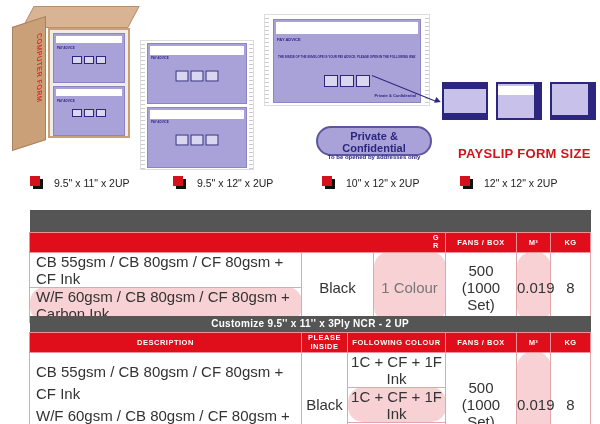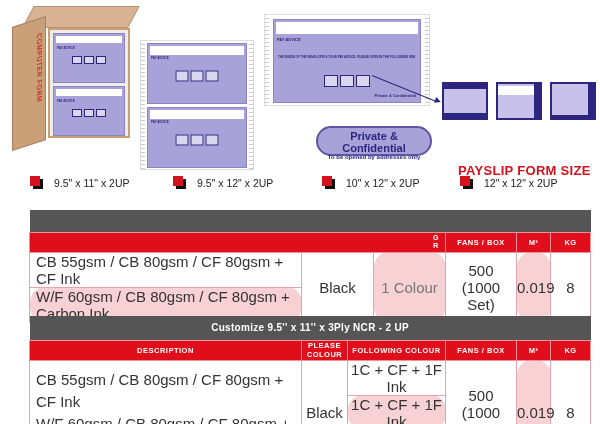--- a/index.html
+++ b/index.html
@@ -43,33 +43,33 @@
   .fold-step .inner { position: absolute; background: #c8c2ea; }
   .fold-1 { left: 442px; } .fold-1 .inner { left: 2px; right: 2px; top: 7px; bottom: 7px; }
   .fold-2 { left: 496px; } .fold-2 .inner { left: 2px; right: 8px; top: 2px; bottom: 2px; }
   .fold-2 .white { position: absolute; left: 2px; right: 8px; top: 4px; height: 9px; background: #fff; }
   .fold-3 { left: 550px; } .fold-3 .inner { left: 2px; right: 8px; top: 2px; bottom: 5px; }
 
   .pc-badge { position: absolute; left: 316px; top: 126px; width: 116px; height: 30px; border-radius: 15px; background: #a9a2d8; border: 2px solid #5c56a0; text-align: center; color: #2c2680; }
   .pc-badge .t1 { font-size: 11px; font-weight: bold; margin-top: 2px; }
   .pc-badge .t2 { font-size: 6px; font-weight: bold; }
 
-  .payslip-title { position: absolute; left: 458px; top: 146px; font-size: 13px; font-weight: bold; color: #d4121e; letter-spacing: 0.3px; margin-top: 17px; }
+  .payslip-title { position: absolute; left: 458px; top: 146px; font-size: 13px; font-weight: bold; color: #d4121e; letter-spacing: 0.3px; }
 
   
   .sizes { position: absolute; left: 28px; top: 176px; width: 560px; height: 22px; }
   .size-opt { position: absolute; top: 0; display: flex; align-items: center; gap: 10px; font-size: 10.5px; color: #222; }
   .sq { position: relative; width: 14px; height: 14px; }
   .sq::before { content: ""; position: absolute; left: 3px; top: 3px; width: 10px; height: 10px; background: #111; }
   .sq::after { content: ""; position: absolute; left: 0; top: 0; width: 10px; height: 10px; background: #d4121e; }
 
   
   table { position: absolute; left: 29px; width: 561px; border-collapse: collapse; table-layout: fixed; }
   td, th { border: 1px solid #e2a6aa; font-size: 15px; color: #333; text-align: center; vertical-align: middle; }
-  .t-title th { background: #555555; color: #fff; font-size: 10px; font-weight: bold; height: 24px; border: none; letter-spacing: 0.3px; }
+  .t-title th { background: #555555; color: #fff; font-size: 10px; font-weight: bold; height: 16px; border: none; letter-spacing: 0.3px; }
   .t-head th { background: #e00d1b; color: #fff; font-size: 7.5px; font-weight: bold; height: 20px; letter-spacing: 0.5px; border-color: #f09098; }
   .desc { text-align: left; padding-left: 6px; }
   .pink { background: #f7d1d3; border-radius: 15px; }
   .white { background: #fff; }
 
   #table1 { top: 210px; }
   #table1 .t-title th { height: 22px; }
   #table1 td { height: 20px; }
 
   #table2 { top: 316px; }
@@ -232,21 +232,21 @@
       <col style="width:40px">
   </colgroup>
   <tbody>
       <tr class="t-title">
         <th colspan="6">Customize 9.5'' x 11'' x 3Ply NCR  - 2 UP</th>
       </tr>
   <tr class="t-head">
     <th>DESCRIPTION</th>
     <th style="line-height:9px;">
       <div>PLEASE</div>
-      <div>COLOUR</div>
+      <div>INSIDE</div>
     </th>
     <th>FOLLOWING COLOUR</th>
     <th>FANS / BOX</th>
     <th>M³</th>
     <th>KG</th>
   </tr>
   <tr>
     <td rowspan="3" class="desc white desc-lines">
       <div>CB 55gsm / CB 80gsm / CF 80gsm + CF Ink</div>
       <div>W/F 60gsm / CB 80gsm / CF 80gsm + Carbon Ink</div>

